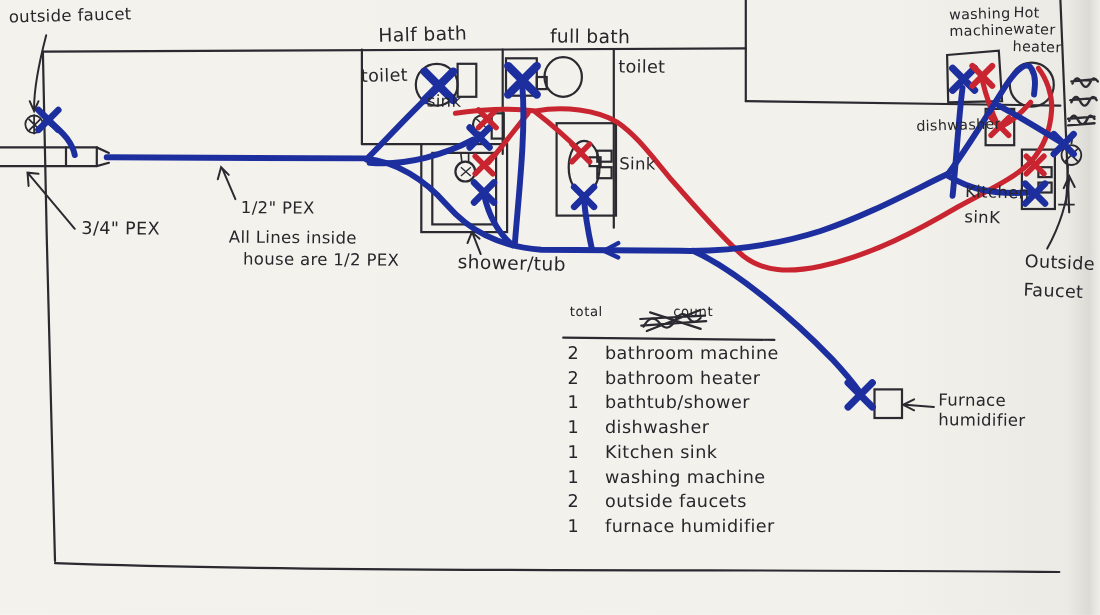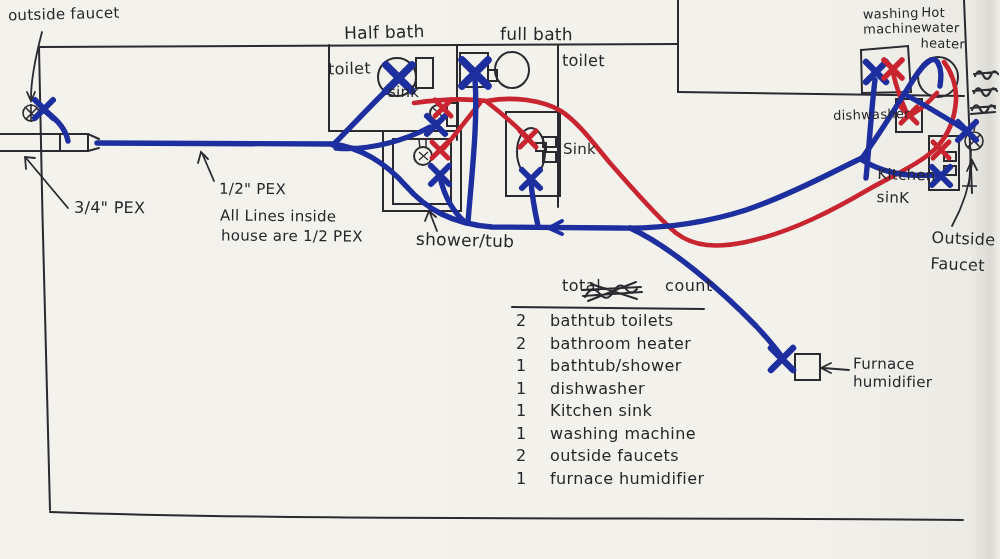--- a/index.html
+++ b/index.html
@@ -10,21 +10,21 @@
   }
   #art{position:absolute;left:0;top:0;z-index:1;}
   .lbl{position:absolute; z-index:2; white-space:nowrap; line-height:1.18; letter-spacing:.3px;}
   .wrap{white-space:normal;}
   .r-1{transform:rotate(-1.5deg);} .r0{transform:rotate(0.5deg);} .r1{transform:rotate(1.5deg);} .r2{transform:rotate(2.5deg);}
   .fs13{font-size:13px;} .fs15{font-size:15px;} .fs16{font-size:16px;} .fs17{font-size:17px;}
   #countlist{position:absolute; left:512px; top:311px; z-index:2; font-size:16px;}
   .crow{display:flex; height:22.5px; align-items:flex-start;}
   .cqty{width:26px; text-align:left; padding-left:4px;}
   .citem{padding-left:8px; letter-spacing:.4px;}
-  #count-title{position:absolute; left:518px; top:276px; z-index:2; font-size:16px; letter-spacing:.5px;margin-left:44px;}
+  #count-title{position:absolute; left:518px; top:276px; z-index:2; font-size:12px; letter-spacing:.5px;}
   #count-title .gap{display:inline-block; width:64px;}
 </style>
 </head>
 <body>
 
 <div id="paper">
 
 <svg id="art" width="1000" height="559" viewBox="0 0 1000 559">
 
   <g stroke="#2a2a30" stroke-width="2" fill="none" stroke-linecap="round">
@@ -167,21 +167,21 @@
   <g stroke="#2a2a30" stroke-width="2.2" fill="none" stroke-linecap="round">
     <path d="M 975 76 q 4 -9 8 -1 q 4 8 8 0 q 3 -7 7 -1 M 974 74 L 996 72"></path>
     <path d="M 974 93 q 4 -9 8 -1 q 4 8 8 0 q 3 -7 7 -1 M 973 91 L 996 89"></path>
     <path d="M 972 110 q 4 -9 8 -1 q 4 8 8 0 q 3 -7 7 -1 M 971 108 L 995 106 M 971 114 L 995 112"></path>
   </g>
 </svg>
 
 <div class="lbl fs15 r-1" style="left:8px;top:6px;">outside faucet</div>
 <div class="lbl fs16 r0" style="left:74px;top:199px;">3/4" PEX</div>
 <div class="lbl fs15 r0" style="left:219px;top:181px;">1/2" PEX</div>
-<div class="lbl fs15 r0" style="left:220px;top:208px;">All Lines inside</div>
+<div class="lbl fs15 r0" style="left:208px;top:208px;">All Lines inside</div>
 <div class="lbl fs15 r0" style="left:221px;top:228px;">house are 1/2 PEX</div>
 <div class="lbl fs17 r-1" style="left:344px;top:22px;">Half bath</div>
 <div class="lbl fs17 r0" style="left:500px;top:24px;">full bath</div>
 <div class="lbl fs16 r-1" style="left:328px;top:60px;">toilet</div>
 <div class="lbl fs15 r0" style="left:388px;top:84px;">sink</div>
 <div class="lbl fs17 r1" style="left:416px;top:230px;">shower/tub</div>
 <div class="lbl fs16 r0" style="left:562px;top:52px;">toilet</div>
 <div class="lbl fs15 r0" style="left:563px;top:141px;">Sink</div>
 <div class="lbl fs13 r-1 wrap" style="left:863px;top:6px;width:60px;">washing machine</div>
 <div class="lbl fs13 r1 wrap" style="left:921px;top:5px;width:46px;">Hot water heater</div>
@@ -189,21 +189,21 @@
 <div class="lbl fs15 r1 wrap" style="left:877px;top:164px;width:70px;line-height:1.55;">Kitchen sinK</div>
 <div class="lbl fs16 r2 wrap" style="left:931px;top:226px;width:62px;line-height:1.6;">Outside Faucet</div>
 <div class="lbl fs15 r0 wrap" style="left:853px;top:356px;width:100px;">Furnace humidifier</div>
 
 <div id="count-title">
   <span>total</span><span class="gap"></span><span>count</span>
 </div>
 <div id="countlist">
   <div class="crow">
         <span class="cqty">2</span>
-        <span class="citem">bathtub toilets</span>
+        <span class="citem">bathroom machine</span>
       </div>
   <div class="crow">
         <span class="cqty">2</span>
         <span class="citem">bathroom heater</span>
       </div>
   <div class="crow">
         <span class="cqty">1</span>
         <span class="citem">bathtub/shower</span>
       </div>
   <div class="crow">

